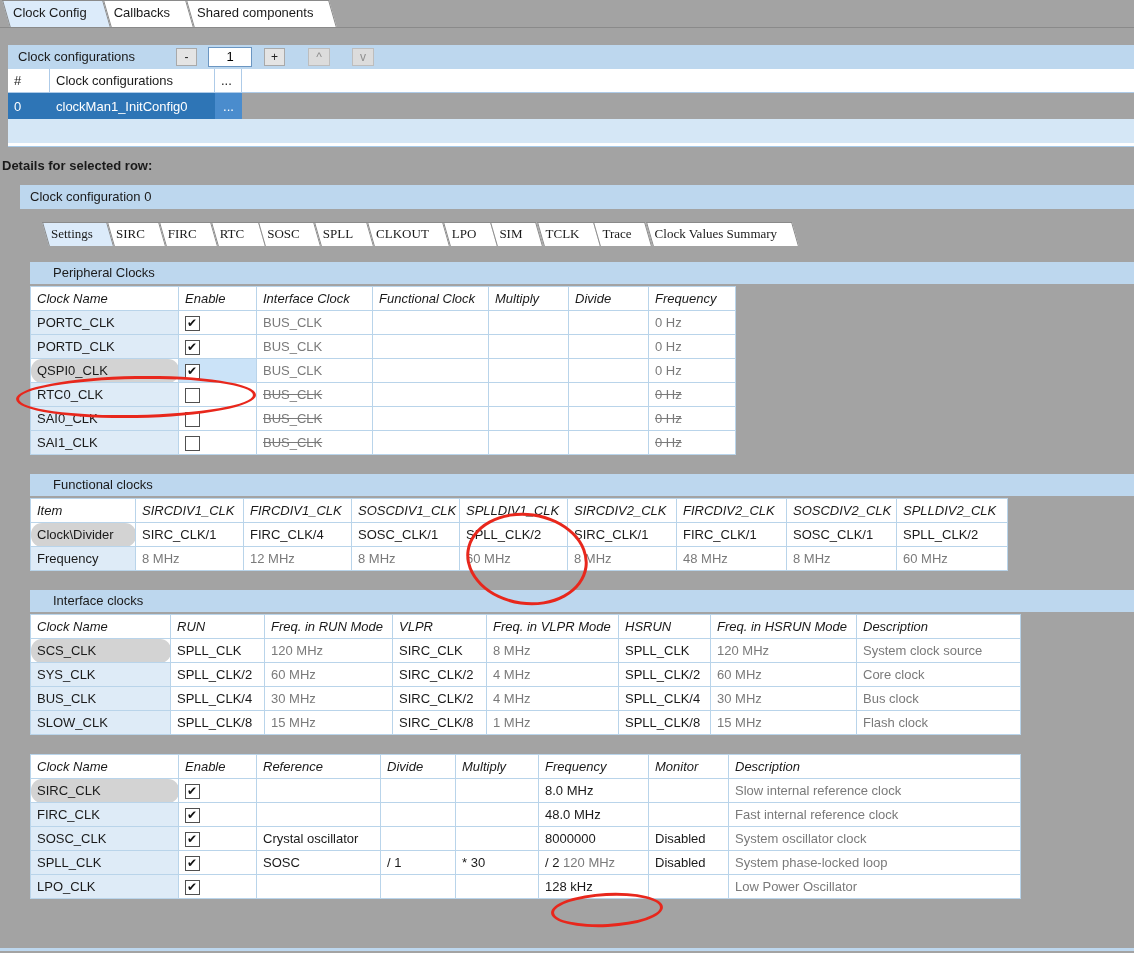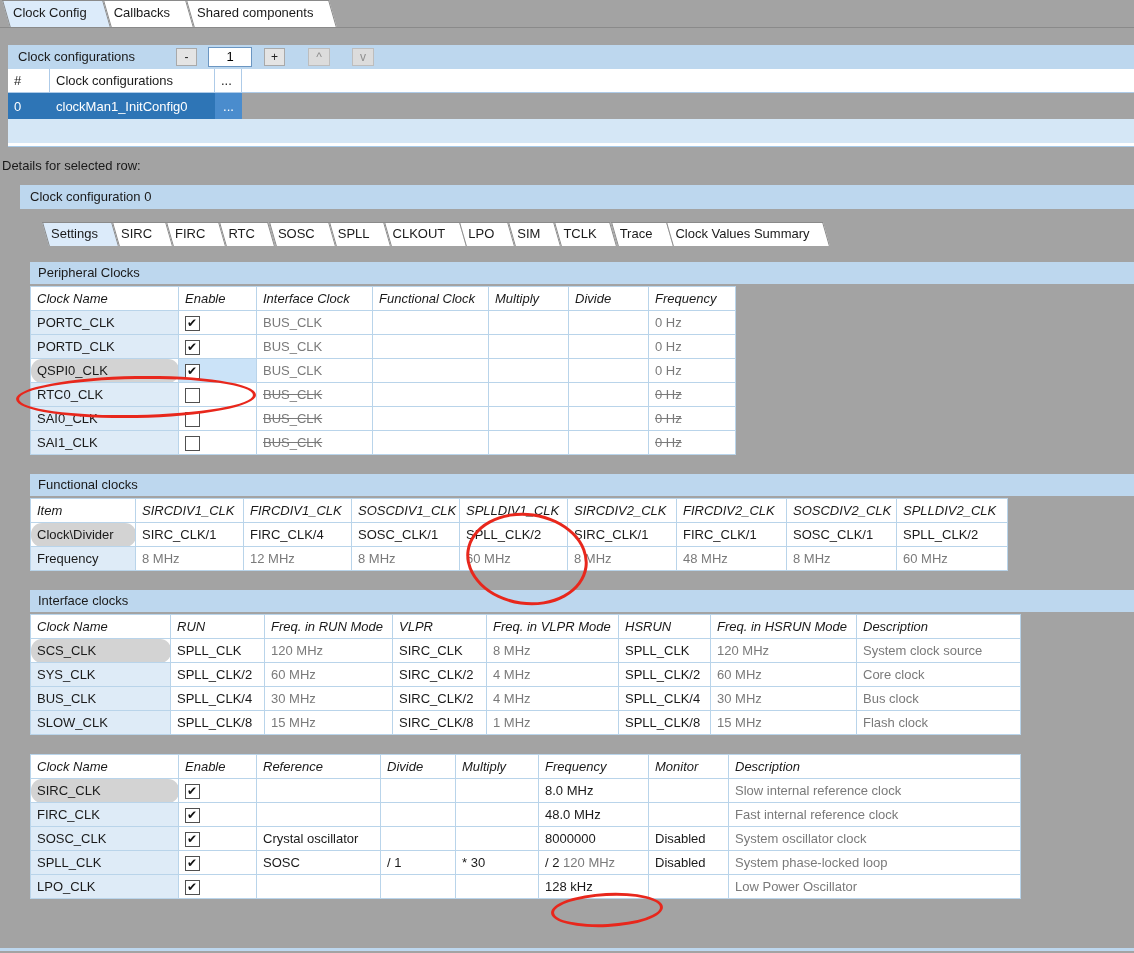--- a/index.html
+++ b/index.html
@@ -9,45 +9,45 @@
 
   
   .tabs { display: flex; position: relative; z-index: 0; padding-left: 2px; }
   .tabbar-top { height: 28px; align-items: stretch; border-bottom: 1px solid #8a8a8a; }
   .tab { position: relative; padding: 5px 16px 6px 11px; white-space: nowrap; cursor: default; }
   .tab::before { content: ""; position: absolute; inset: 0; background: #fff;
                  border: 1px solid #8a8a8a; border-bottom: none;
                  transform: skewX(16deg); transform-origin: 0 0; z-index: -1; }
   .tab.active::before { background: var(--tab-active, #DCEBFA); }
   .dtabs { margin: 13px 0 0 20px; height: 24px; }
-  .dtabs .tab { padding: 4px 14px 5px 9px; }
+  .dtabs .tab { padding: 4px 14px 5px 9px; font-family: Liberation Serif, serif; }
 
   
   .hdr-bar { position: relative; height: 24px; line-height: 24px; background: var(--header-bar, #BDD7EE); padding-left: 10px; }
-  .sec-bar { height: 22px; line-height: 22px; background: var(--header-bar, #BDD7EE); padding-left: 8px; }
+  .sec-bar { height: 22px; line-height: 22px; background: var(--header-bar, #BDD7EE); padding-left: 23px; }
 
   
   .cfg-panel { margin: 17px 0 0 8px; width: 1126px; }
   .sbtn { position: absolute; top: 3px; width: 21px; height: 18px; font-family: inherit; font-size: 12px;
           line-height: 1; background: #e4e4e4; border: 1px solid #a9a9a9; color: #222; padding: 0; }
   .sbtn.dis { background: #dcdcdc; color: #8f8f8f; border-color: #bdbdbd; }
   .cnt { position: absolute; top: 2px; width: 44px; height: 20px; text-align: center; font: inherit;
          border: 1px solid #6b96c2; padding: 0; }
   .cfg-row { display: flex; }
   .cfg-row .c { padding: 0 6px; display: flex; align-items: center; }
   .c1 { width: 42px; } .c2 { width: 165px; } .c3 { width: 27px; }
   .cfg-head { height: 24px; background: #fff; border-bottom: 1px solid #aecbe8; }
   .cfg-head .c { border-right: 1px solid #aecbe8; }
   .cfg-selrow { height: 26px; }
   .cfg-selrow .c1, .cfg-selrow .c2 { background: var(--selected-row, #2E75B6); color: #fff; }
   .cfg-selrow .c3 { background: var(--more-button, #4A8CCD); color: #fff; justify-content: center; cursor: pointer; }
   .cfg-stripe { height: 24px; background: var(--stripe, #D5E7F6); }
   .cfg-gap { height: 4px; background: #fff; border-bottom: 1px solid #a8cbe9; }
 
-  .details-label { margin: 11px 0 0 2px; height: 18px; }
+  .details-label { margin: 11px 0 0 2px; height: 18px; font-weight: bold; }
 
   
   .detail-panel { margin: 9px 0 0 20px; width: 1114px; }
   .sections { margin: 16px 0 0 10px; width: 1104px; }
   .section { margin-bottom: 19px; }
   .section:last-child { margin-bottom: 0; }
 
   
   table.g { border-collapse: collapse; table-layout: fixed; margin-top: 2px; background: #fff; }
   .g th, .g td { border: 1px solid var(--grid-line, #B9D4EA); height: 24px; padding: 0 6px;

